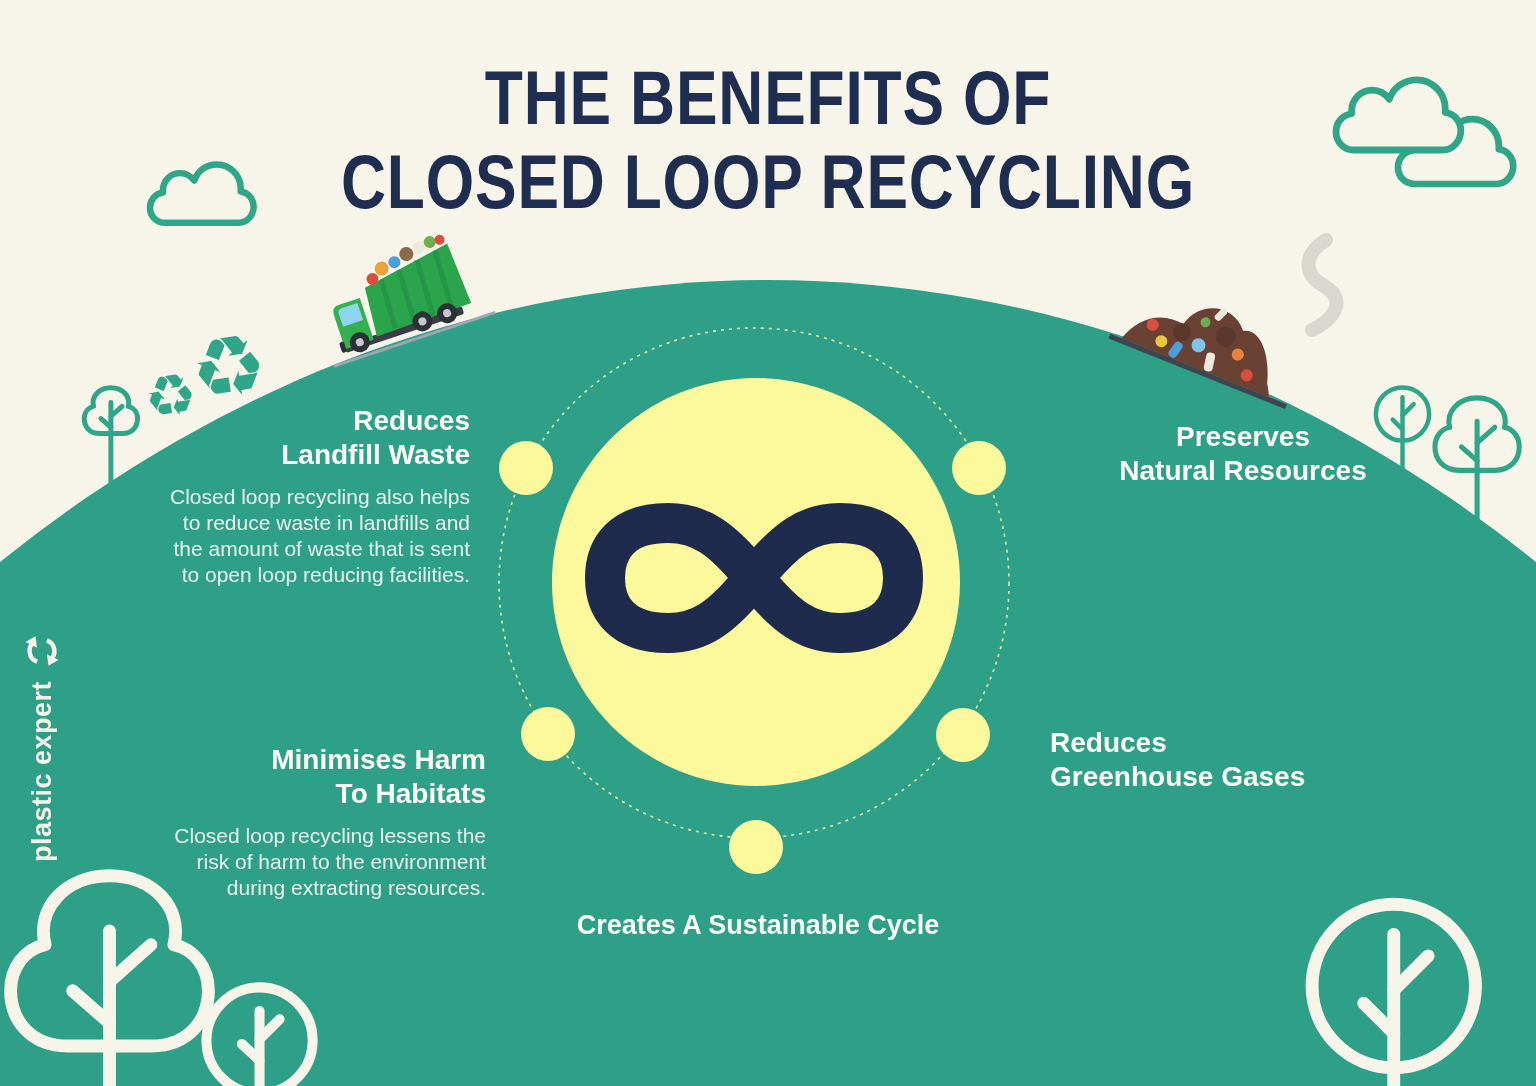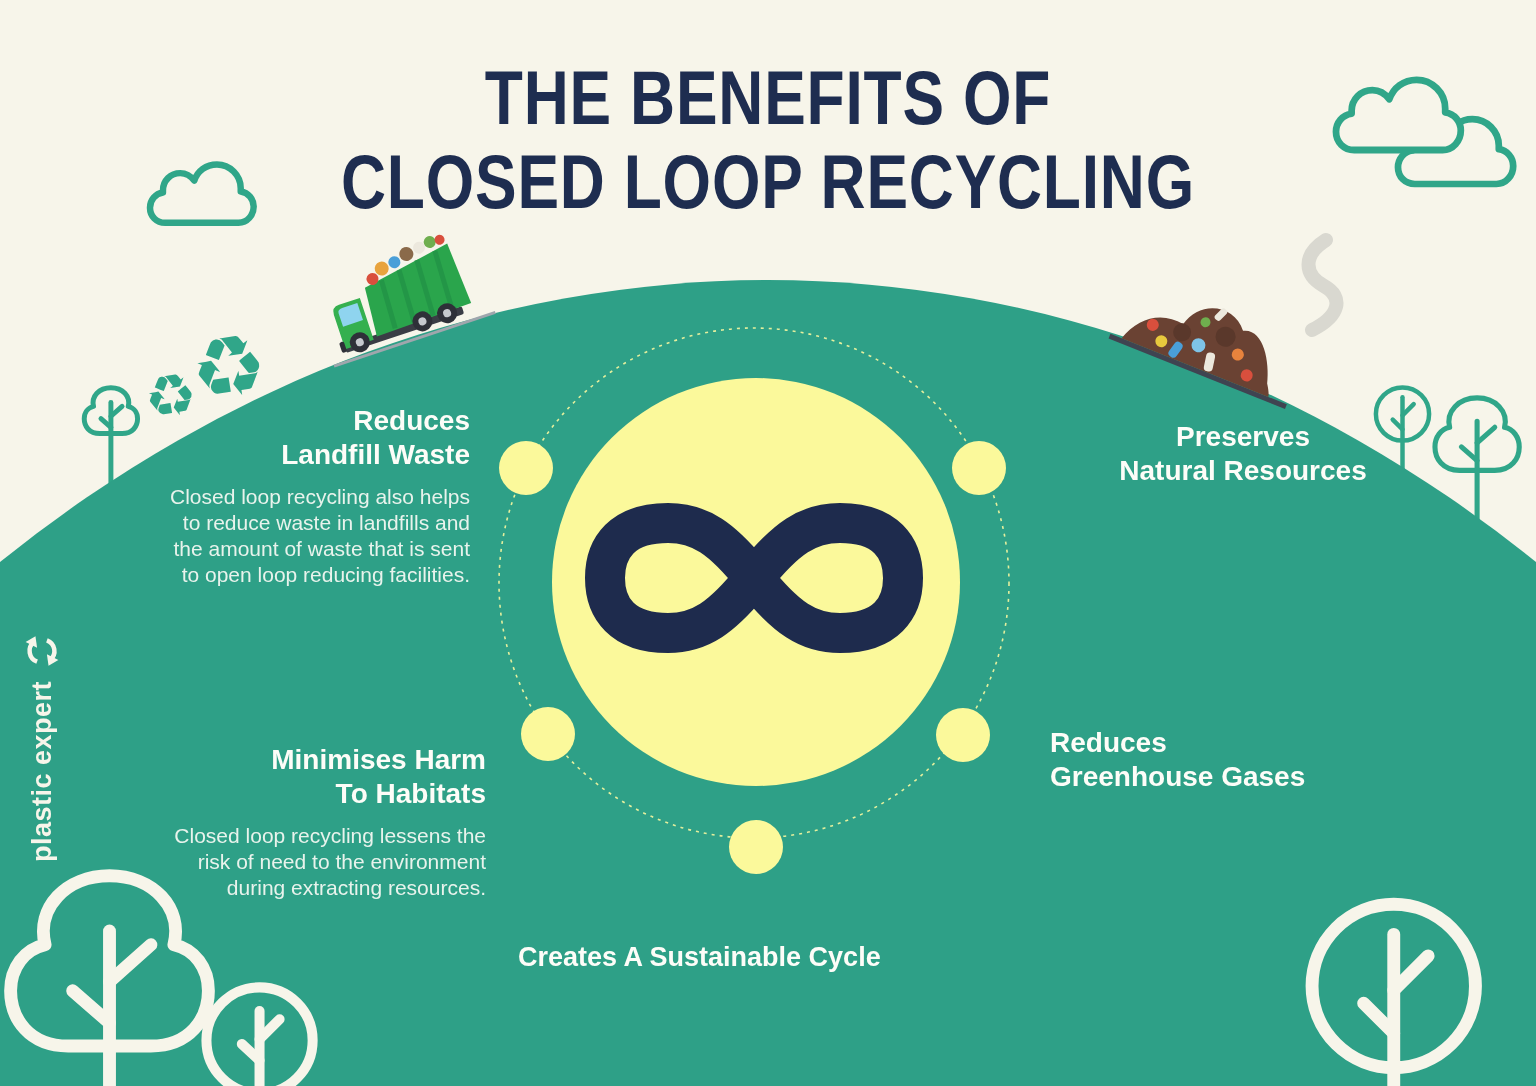--- a/index.html
+++ b/index.html
@@ -22,21 +22,21 @@
     font-weight:bold; white-space:pre-line;
   }
   .benefit p{
     margin:12px 0 0 0; color:#e8f3ec; font-size:21px; line-height:26px;
     white-space:pre-line;
   }
   #benefit-0{left:118px; top:404px; width:352px; text-align:right;}
   #benefit-1{left:1073px; top:420px; width:340px; text-align:center;}
   #benefit-2{left:118px; top:726px; width:368px; text-align:right;margin-top:17px;}
   #benefit-3{left:1050px; top:726px; width:390px; text-align:left;}
-  #benefit-4{left:518px; top:940px; width:480px; text-align:left;}
+  #benefit-4{left:518px; top:908px; width:480px; text-align:center;}
   #benefit-4 h2{font-size:27px;}
   
   .brand{
     position:absolute; left:20px; top:862px; width:310px; height:44px;
     transform:rotate(-90deg); transform-origin:0 0;
     display:flex; flex-direction:row; align-items:center; gap:12px;
   }
   .brand .brand-text{
     color:#f7f5ea; font-weight:bold; font-size:27px; letter-spacing:0.5px;
     white-space:nowrap;
@@ -177,21 +177,21 @@
 to open loop reducing facilities.</p>
   </div>
   <div class="benefit" id="benefit-1">
     <h2>Preserves
 Natural Resources</h2>
   </div>
   <div class="benefit" id="benefit-2">
     <h2>Minimises Harm
 To Habitats</h2>
     <p>Closed loop recycling lessens the
-risk of need to the environment
+risk of harm to the environment
 during extracting resources.</p>
   </div>
   <div class="benefit" id="benefit-3">
     <h2>Reduces
 Greenhouse Gases</h2>
   </div>
   <div class="benefit" id="benefit-4">
     <h2>Creates A Sustainable Cycle</h2>
   </div>
 

